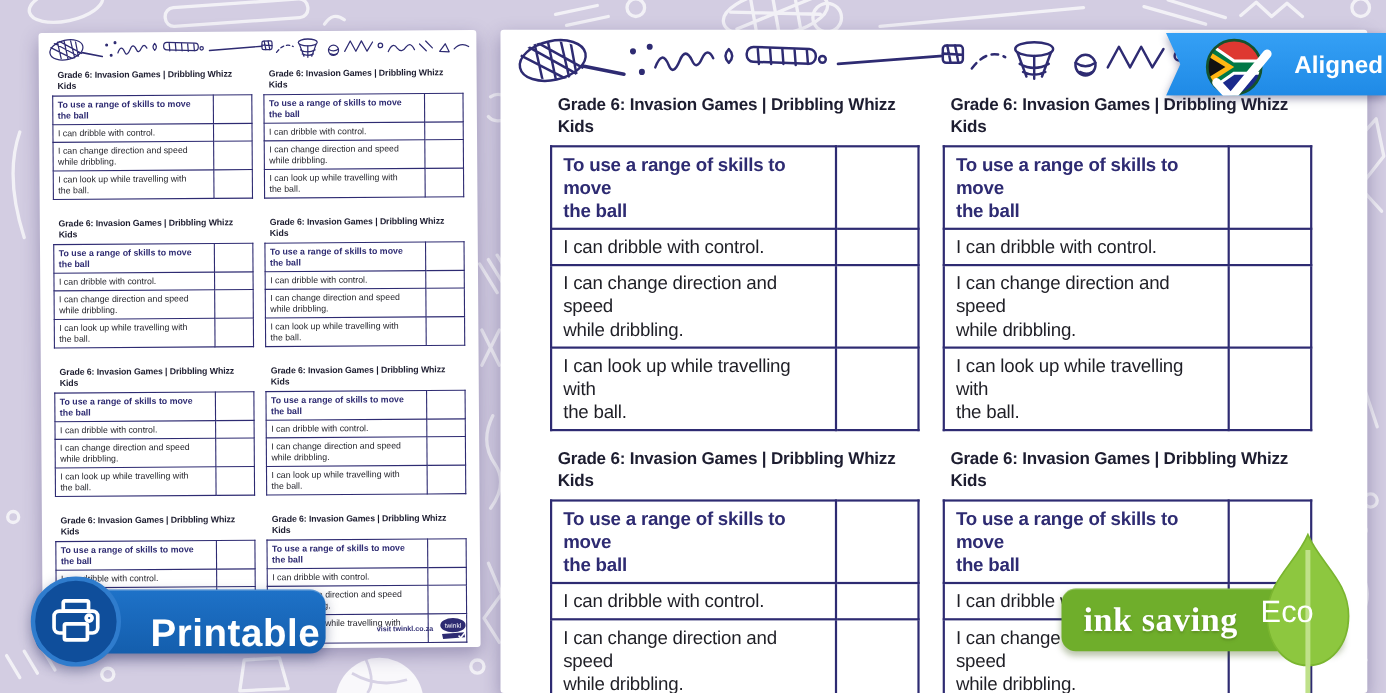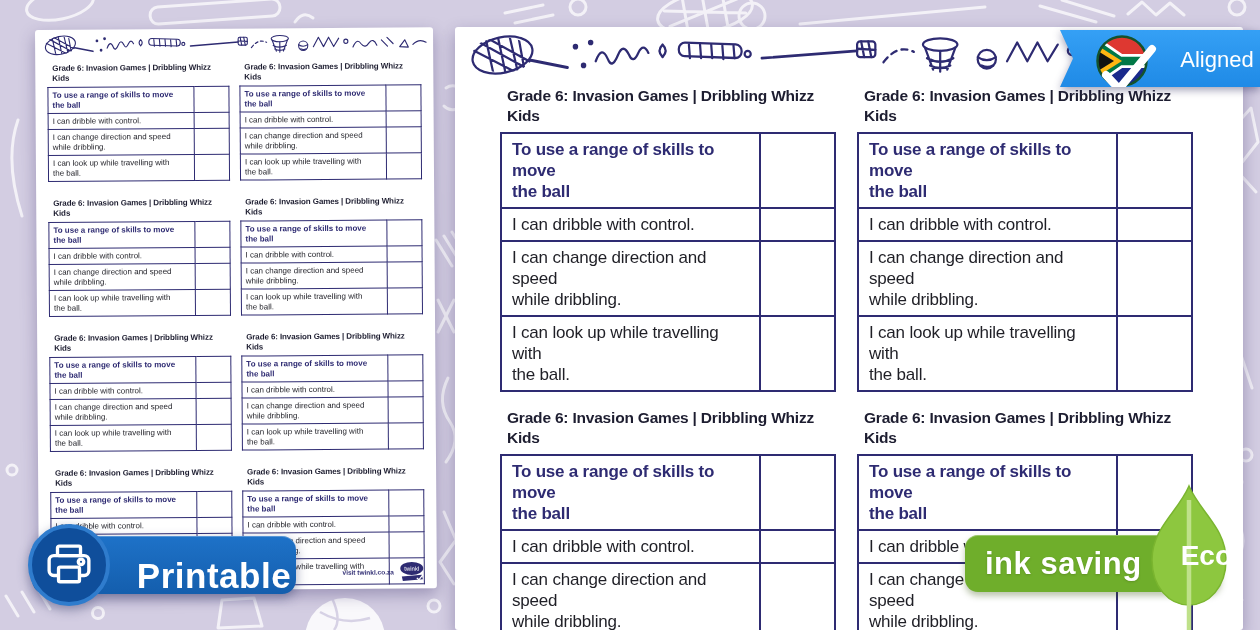--- a/index.html
+++ b/index.html
@@ -40,44 +40,44 @@
   
   .caps-ribbon{position:absolute;left:1060px;top:30px;width:200px;height:57px;z-index:7;
                background:linear-gradient(#35a0f5,#1f8ae6);
                clip-path:polygon(0 0,100% 0,100% 100%,0 100%,13px 50%);}
   .caps-wrap{position:absolute;left:1056px;top:24px;width:204px;height:72px;z-index:7;
              filter:drop-shadow(0 3px 4px rgba(45,42,90,.45));}
   .caps-wrap .caps-ribbon{left:4px;top:6px;}
   .flag-svg{position:absolute;left:26px;top:4px;overflow:visible;}
   .caps-text{position:absolute;left:116px;right:2px;top:50%;transform:translateY(-50%);
              text-align:center;color:#fff;}
-  .caps-line1{font-size:22px;font-weight:normal;line-height:23px;}
+  .caps-line1{font-size:22px;font-weight:bold;line-height:23px;}
   .caps-line2{font-size:19px;font-weight:bold;line-height:20px;}
 
   
   .printable-badge{position:absolute;left:28px;top:524px;width:272px;height:84px;z-index:6;
                    filter:drop-shadow(0 4px 6px rgba(30,40,90,.4));}
   .printable-rect{position:absolute;left:4px;top:12px;width:264px;height:58px;border-radius:14px;
                   background:linear-gradient(#1e72c8,#145ead);box-shadow:inset 0 1px 0 rgba(255,255,255,.25);}
   .printable-circle{position:absolute;left:0;top:0;width:82px;height:82px;border-radius:50%;
                     background:#0f4e9b;border:4px solid #2f7ccd;box-sizing:border-box;
                     display:flex;align-items:center;justify-content:center;}
   .printable-label{position:absolute;left:100px;right:0;top:20px;text-align:center;
                    color:#fff;font-size:35px;font-weight:bold;letter-spacing:0.5px;}
 
   
   .eco-badge{position:absolute;left:963px;top:484px;width:272px;height:146px;z-index:6;}
   .eco-rect{position:absolute;left:2px;top:51px;width:256px;height:57px;border-radius:13px;
             background:#6fae2b;box-shadow:inset 0 1px 0 rgba(255,255,255,.3),0 4px 6px rgba(60,90,20,.35);
             display:flex;align-items:center;padding-left:20px;box-sizing:border-box;}
   .eco-ink{color:#fff;font-size:31px;font-weight:bold;letter-spacing:0.5px;
-           text-shadow:0 1px 2px rgba(80,120,30,.5);}
+           text-shadow:0 1px 2px rgba(80,120,30,.5);font-family:Liberation Serif, serif;}
   .eco-leaf{position:absolute;left:183px;top:0;}
-  .eco-label{position:absolute;left:183px;top:56px;width:86px;text-align:right;
-             color:#fff;font-size:28px;font-weight:bold;}
+  .eco-label{position:absolute;left:183px;top:56px;width:86px;text-align:left;
+             color:#fff;font-size:28px;font-weight:normal;}
 </style>
 </head>
 <body>
 
 <svg width="0" height="0" style="position:absolute">
   <defs>
     <clipPath id="racket-clip">
         <ellipse cx="38" cy="24" rx="30" ry="17"></ellipse>
       </clipPath>
     <g id="strip-doodles" stroke="#2e2b72" stroke-width="2.2" fill="none" stroke-linecap="round" stroke-linejoin="round">

